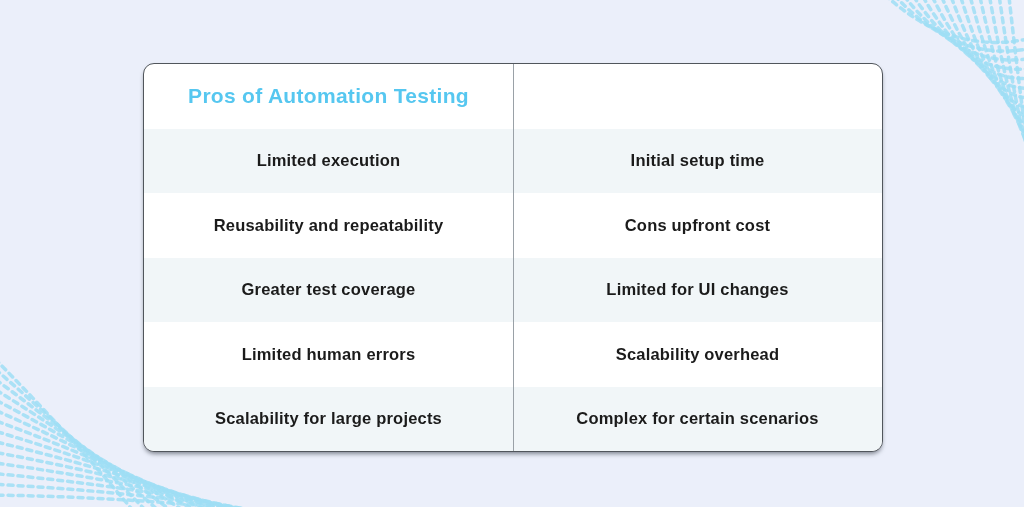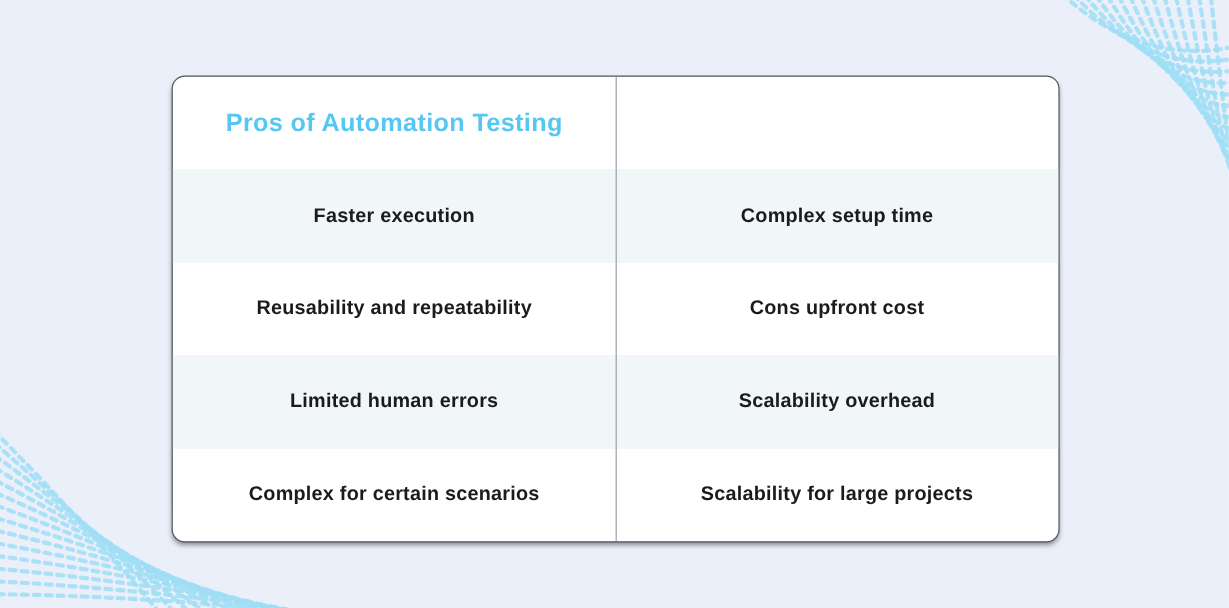--- a/index.html
+++ b/index.html
@@ -105,29 +105,33 @@
   <path d="M-12,473 Q145,487 294,519"></path>
   <path d="M-12,484 Q152,492 308,519"></path>
   <path d="M-12,495 Q159,497 322,519"></path>
 </svg>
 
 <div class="card">
   <div class="row">
     <div class="cell header-cell">Pros of Automation Testing</div>
   </div>
   <div class="row">
-    <div class="cell">Faster execution</div>
-    <div class="cell">Complex setup time</div>
+    <div class="cell">Limited execution</div>
+    <div class="cell">Initial setup time</div>
   </div>
   <div class="row">
     <div class="cell">Reusability and repeatability</div>
     <div class="cell">Cons upfront cost</div>
   </div>
   <div class="row">
+    <div class="cell">Greater test coverage</div>
+    <div class="cell">Limited for UI changes</div>
+  </div>
+  <div class="row">
     <div class="cell">Limited human errors</div>
     <div class="cell">Scalability overhead</div>
   </div>
   <div class="row">
+    <div class="cell">Scalability for large projects</div>
     <div class="cell">Complex for certain scenarios</div>
-    <div class="cell">Scalability for large projects</div>
   </div>
   <div class="divider"></div>
 </div>
 
 </body></html>

